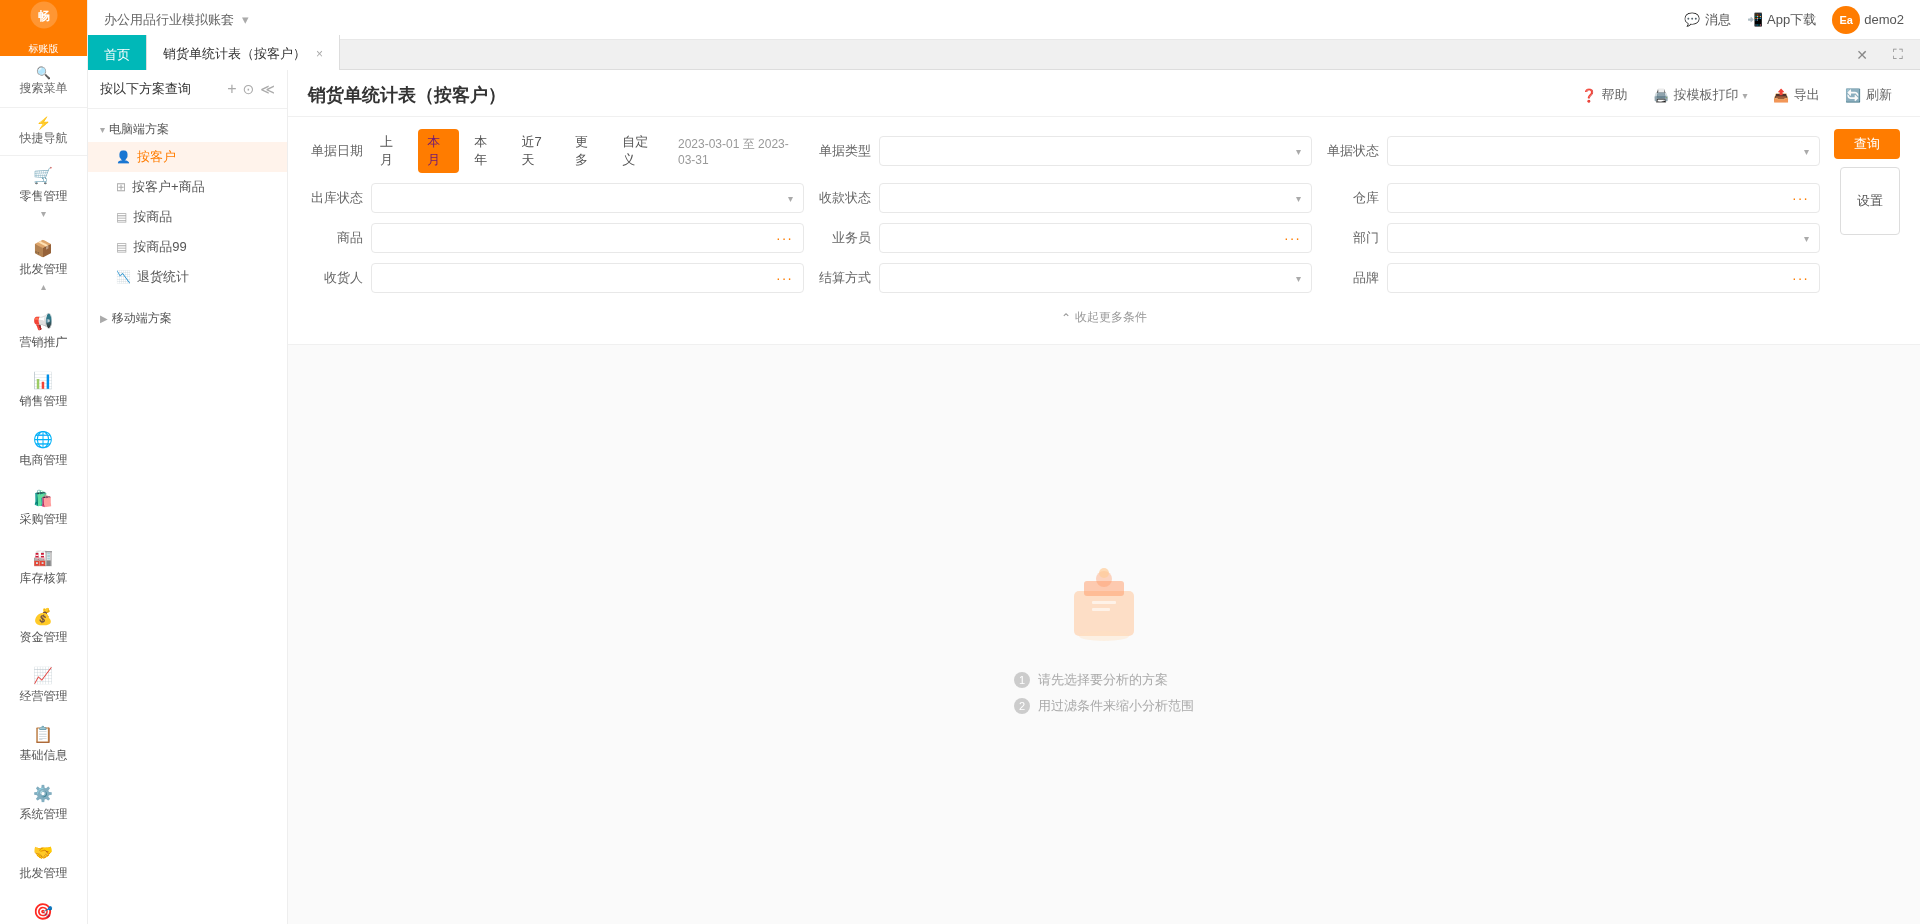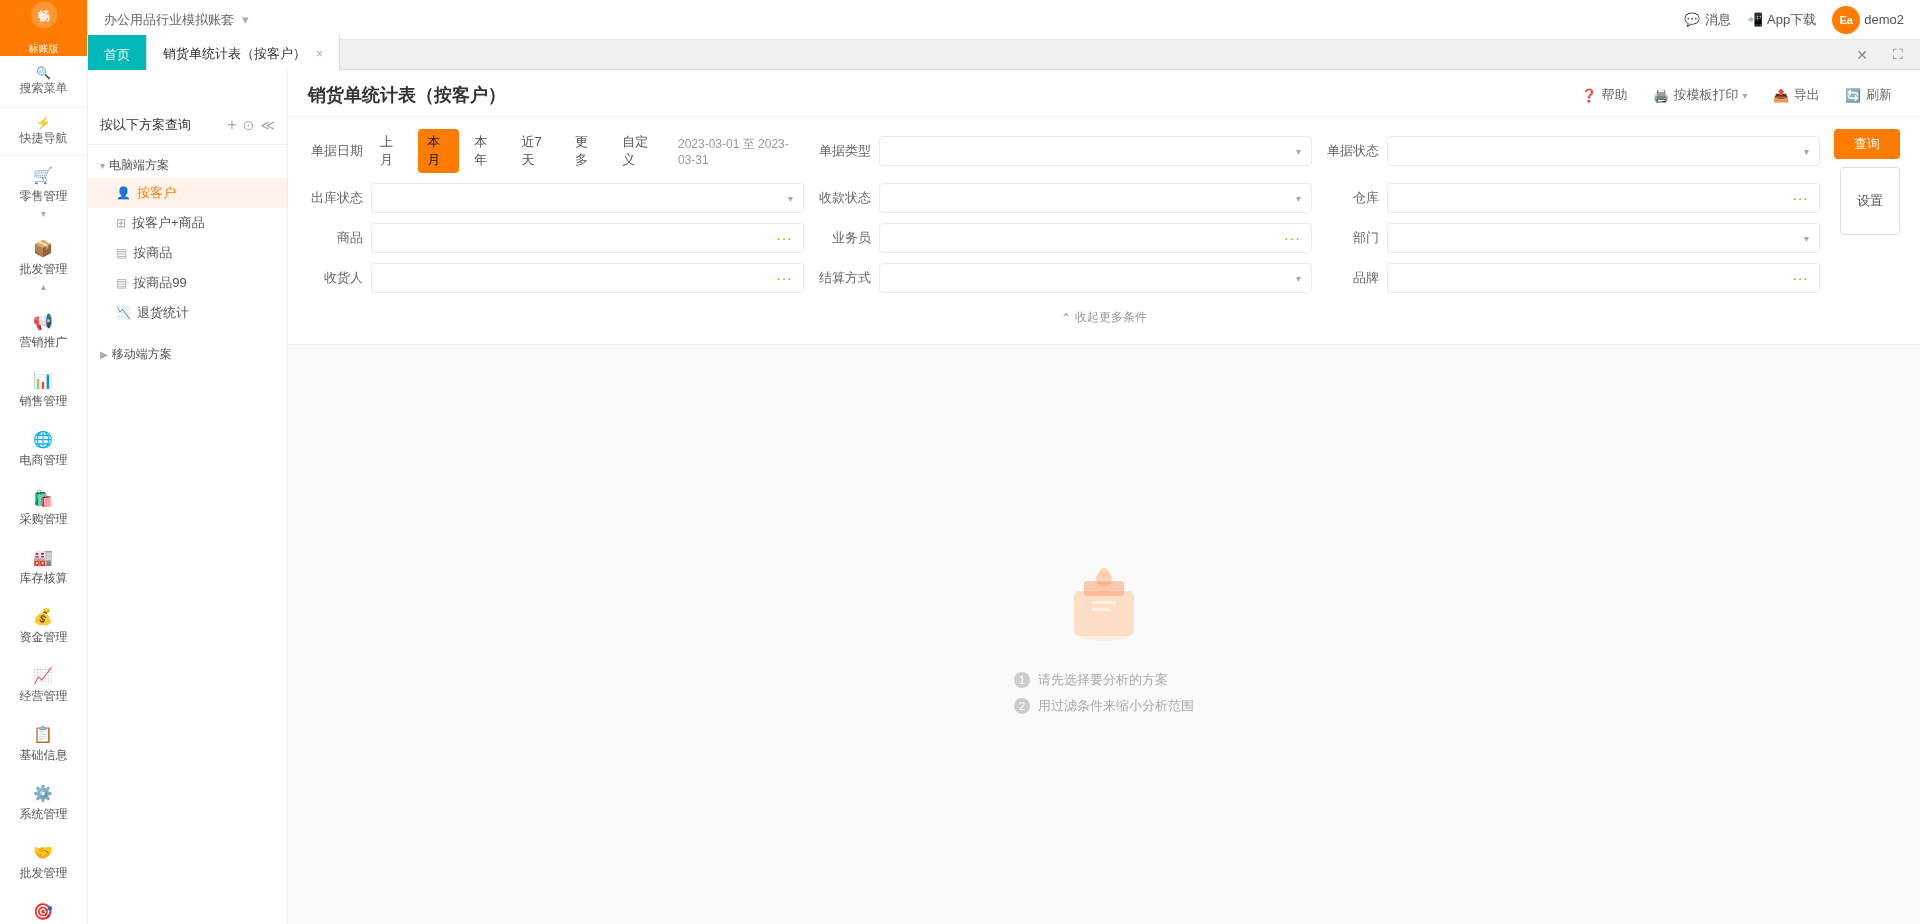--- a/index.html
+++ b/index.html
@@ -33,21 +33,21 @@
     .tab-home { background: #00b8b8; color: white; }
     .tab-close { color: #aaa; font-size: 12px; cursor: pointer; margin-left: 4px; }
     .tab-actions { margin-left: auto; display: flex; align-items: center; gap: 8px; padding-right: 8px; }
     .tab-action-btn { width: 28px; height: 28px; display: flex; align-items: center; justify-content: center; cursor: pointer; color: #888; font-size: 14px; }
 
     
     .content { flex: 1; display: flex; overflow: hidden; }
 
     
     .left-panel { width: 200px; background: #fff; border-right: 1px solid #eee; display: flex; flex-direction: column; overflow-y: auto; }
-    .left-panel-header { padding: 10px 12px; display: flex; align-items: center; justify-content: space-between; color: #333; font-size: 13px; font-weight: 500; border-bottom: 1px solid #f0f0f0; margin-top: 36px; }
+    .left-panel-header { padding: 10px 12px; display: flex; align-items: center; justify-content: space-between; color: #333; font-size: 13px; font-weight: 500; border-bottom: 1px solid #f0f0f0; }
     .left-panel-header-actions { display: flex; align-items: center; gap: 6px; color: #aaa; }
     .left-panel-header-actions span { cursor: pointer; font-size: 14px; }
     .scheme-group { padding: 6px 0; }
     .scheme-group-header { padding: 6px 12px 4px 12px; display: flex; align-items: center; gap: 4px; color: #555; font-size: 12px; cursor: pointer; }
     .scheme-item { padding: 6px 12px 6px 28px; font-size: 13px; color: #555; cursor: pointer; display: flex; align-items: center; gap: 6px; }
     .scheme-item.active { background: #fff3eb; color: #ff7c00; }
     .scheme-item .scheme-icon { color: #aaa; font-size: 12px; }
     .scheme-item.active .scheme-icon { color: #ff7c00; }
 
     
@@ -56,21 +56,21 @@
     
     .page-header { padding: 12px 20px 8px 20px; display: flex; align-items: center; justify-content: space-between; background: #fff; border-bottom: 1px solid #f0f0f0; }
     .page-title { font-size: 18px; font-weight: 600; color: #333; }
     .page-actions { display: flex; align-items: center; gap: 10px; }
     .page-action-btn { display: flex; align-items: center; gap: 4px; color: #666; font-size: 13px; cursor: pointer; padding: 4px 8px; border-radius: 4px; }
 
     
     .filter-area { padding: 12px 20px; background: #fff; border-bottom: 1px solid #f0f0f0; }
     .date-filter { display: flex; align-items: center; gap: 6px; }
     .date-btn { padding: 3px 8px; border-radius: 4px; font-size: 13px; cursor: pointer; color: #555; border: 1px solid transparent; }
-    .date-btn.active { background: #ff7c00; color: #0f172a; border-radius: 4px; }
+    .date-btn.active { background: #ff7c00; color: #701a75; border-radius: 4px; }
     .date-range { color: #999; font-size: 12px; margin-left: 6px; }
     .filter-select { flex: 1; border: 1px solid #e8e8e8; border-radius: 4px; padding: 5px 10px; display: flex; align-items: center; justify-content: space-between; color: #333; cursor: pointer; background: white; min-height: 30px; }
     .filter-select .caret { color: #aaa; font-size: 10px; }
     .filter-dots { color: #ff7c00; cursor: pointer; font-size: 14px; letter-spacing: 1px; }
     .collapse-btn { text-align: center; padding: 6px; color: #999; font-size: 12px; cursor: pointer; display: flex; align-items: center; justify-content: center; gap: 4px; }
 
     
     .search-btn { background: #ff7c00; color: white; border: none; border-radius: 4px; padding: 6px 20px; font-size: 13px; cursor: pointer; }
     .settings-btn { background: white; color: #555; border: 1px solid #ddd; border-radius: 4px; padding: 24px 16px; font-size: 13px; cursor: pointer; margin-top: 4px; }
     .btn-group { display: flex; flex-direction: column; gap: 4px; align-items: flex-end; min-width: 80px; }

